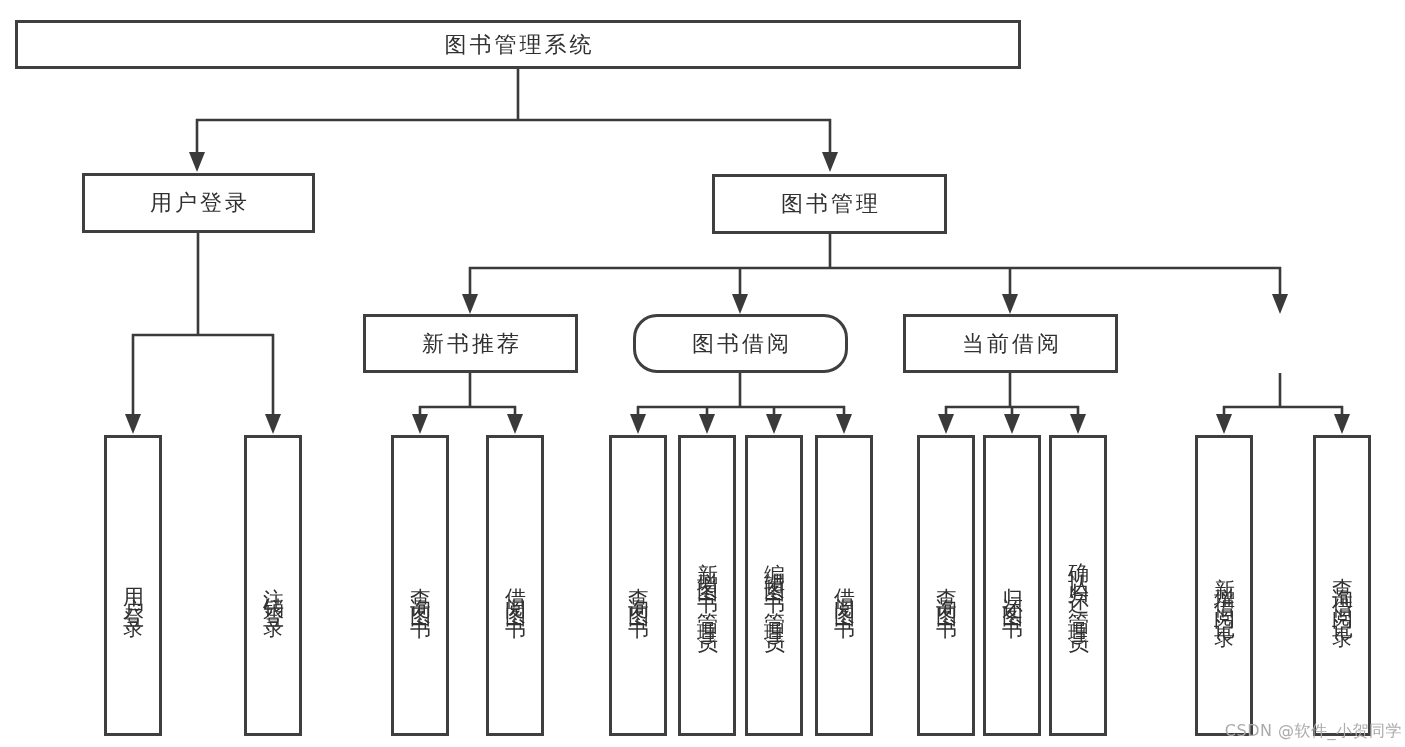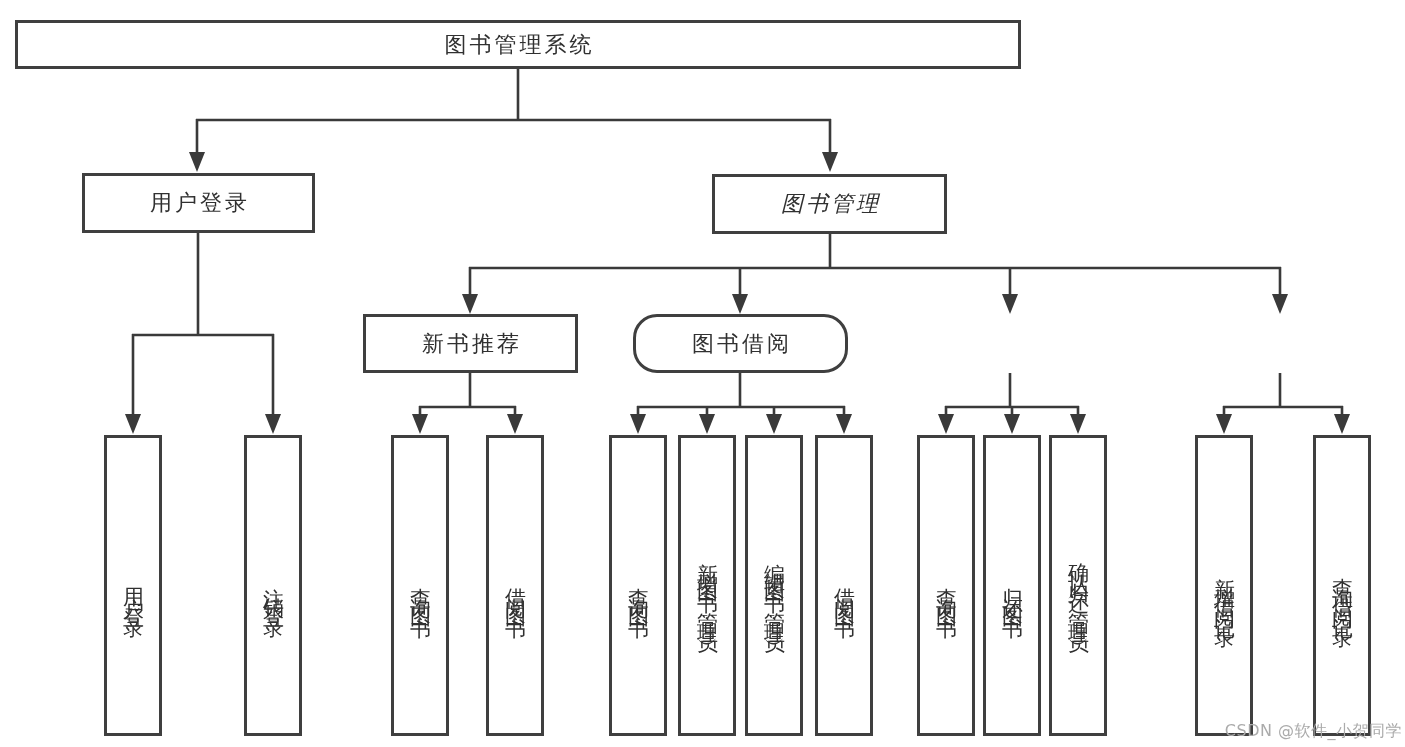--- a/index.html
+++ b/index.html
@@ -112,29 +112,32 @@
     </g>
   </svg>
 
   <div class="node h" style="left:15px; top:20px; width:1006px; height:49px;">
     <span>图书管理系统</span>
   </div>
 
   <div class="node h" style="left:82px; top:173px; width:233px; height:60px;">
     <span>用户登录</span>
   </div>
-  <div class="node h" style="left:712px; top:174px; width:235px; height:60px;font-style:italic;">
+  <div class="node h" style="left:712px; top:174px; width:235px; height:60px;">
     <span>图书管理</span>
   </div>
 
   <div class="node h" style="left:363px; top:314px; width:215px; height:59px;">
     <span>新书推荐</span>
   </div>
   <div class="node h" style="left:633px; top:314px; width:215px; height:59px;border-radius:24px;">
     <span>图书借阅</span>
+  </div>
+  <div class="node h" style="left:903px; top:314px; width:215px; height:59px;">
+    <span>当前借阅</span>
   </div>
 
   <div class="node v" style="left:104px; top:435px; width:58px; height:301px;">
     <span>用户登录</span>
   </div>
   <div class="node v" style="left:244px; top:435px; width:58px; height:301px;">
     <span>注销登录</span>
   </div>
 
   <div class="node v" style="left:391px; top:435px; width:58px; height:301px;">

